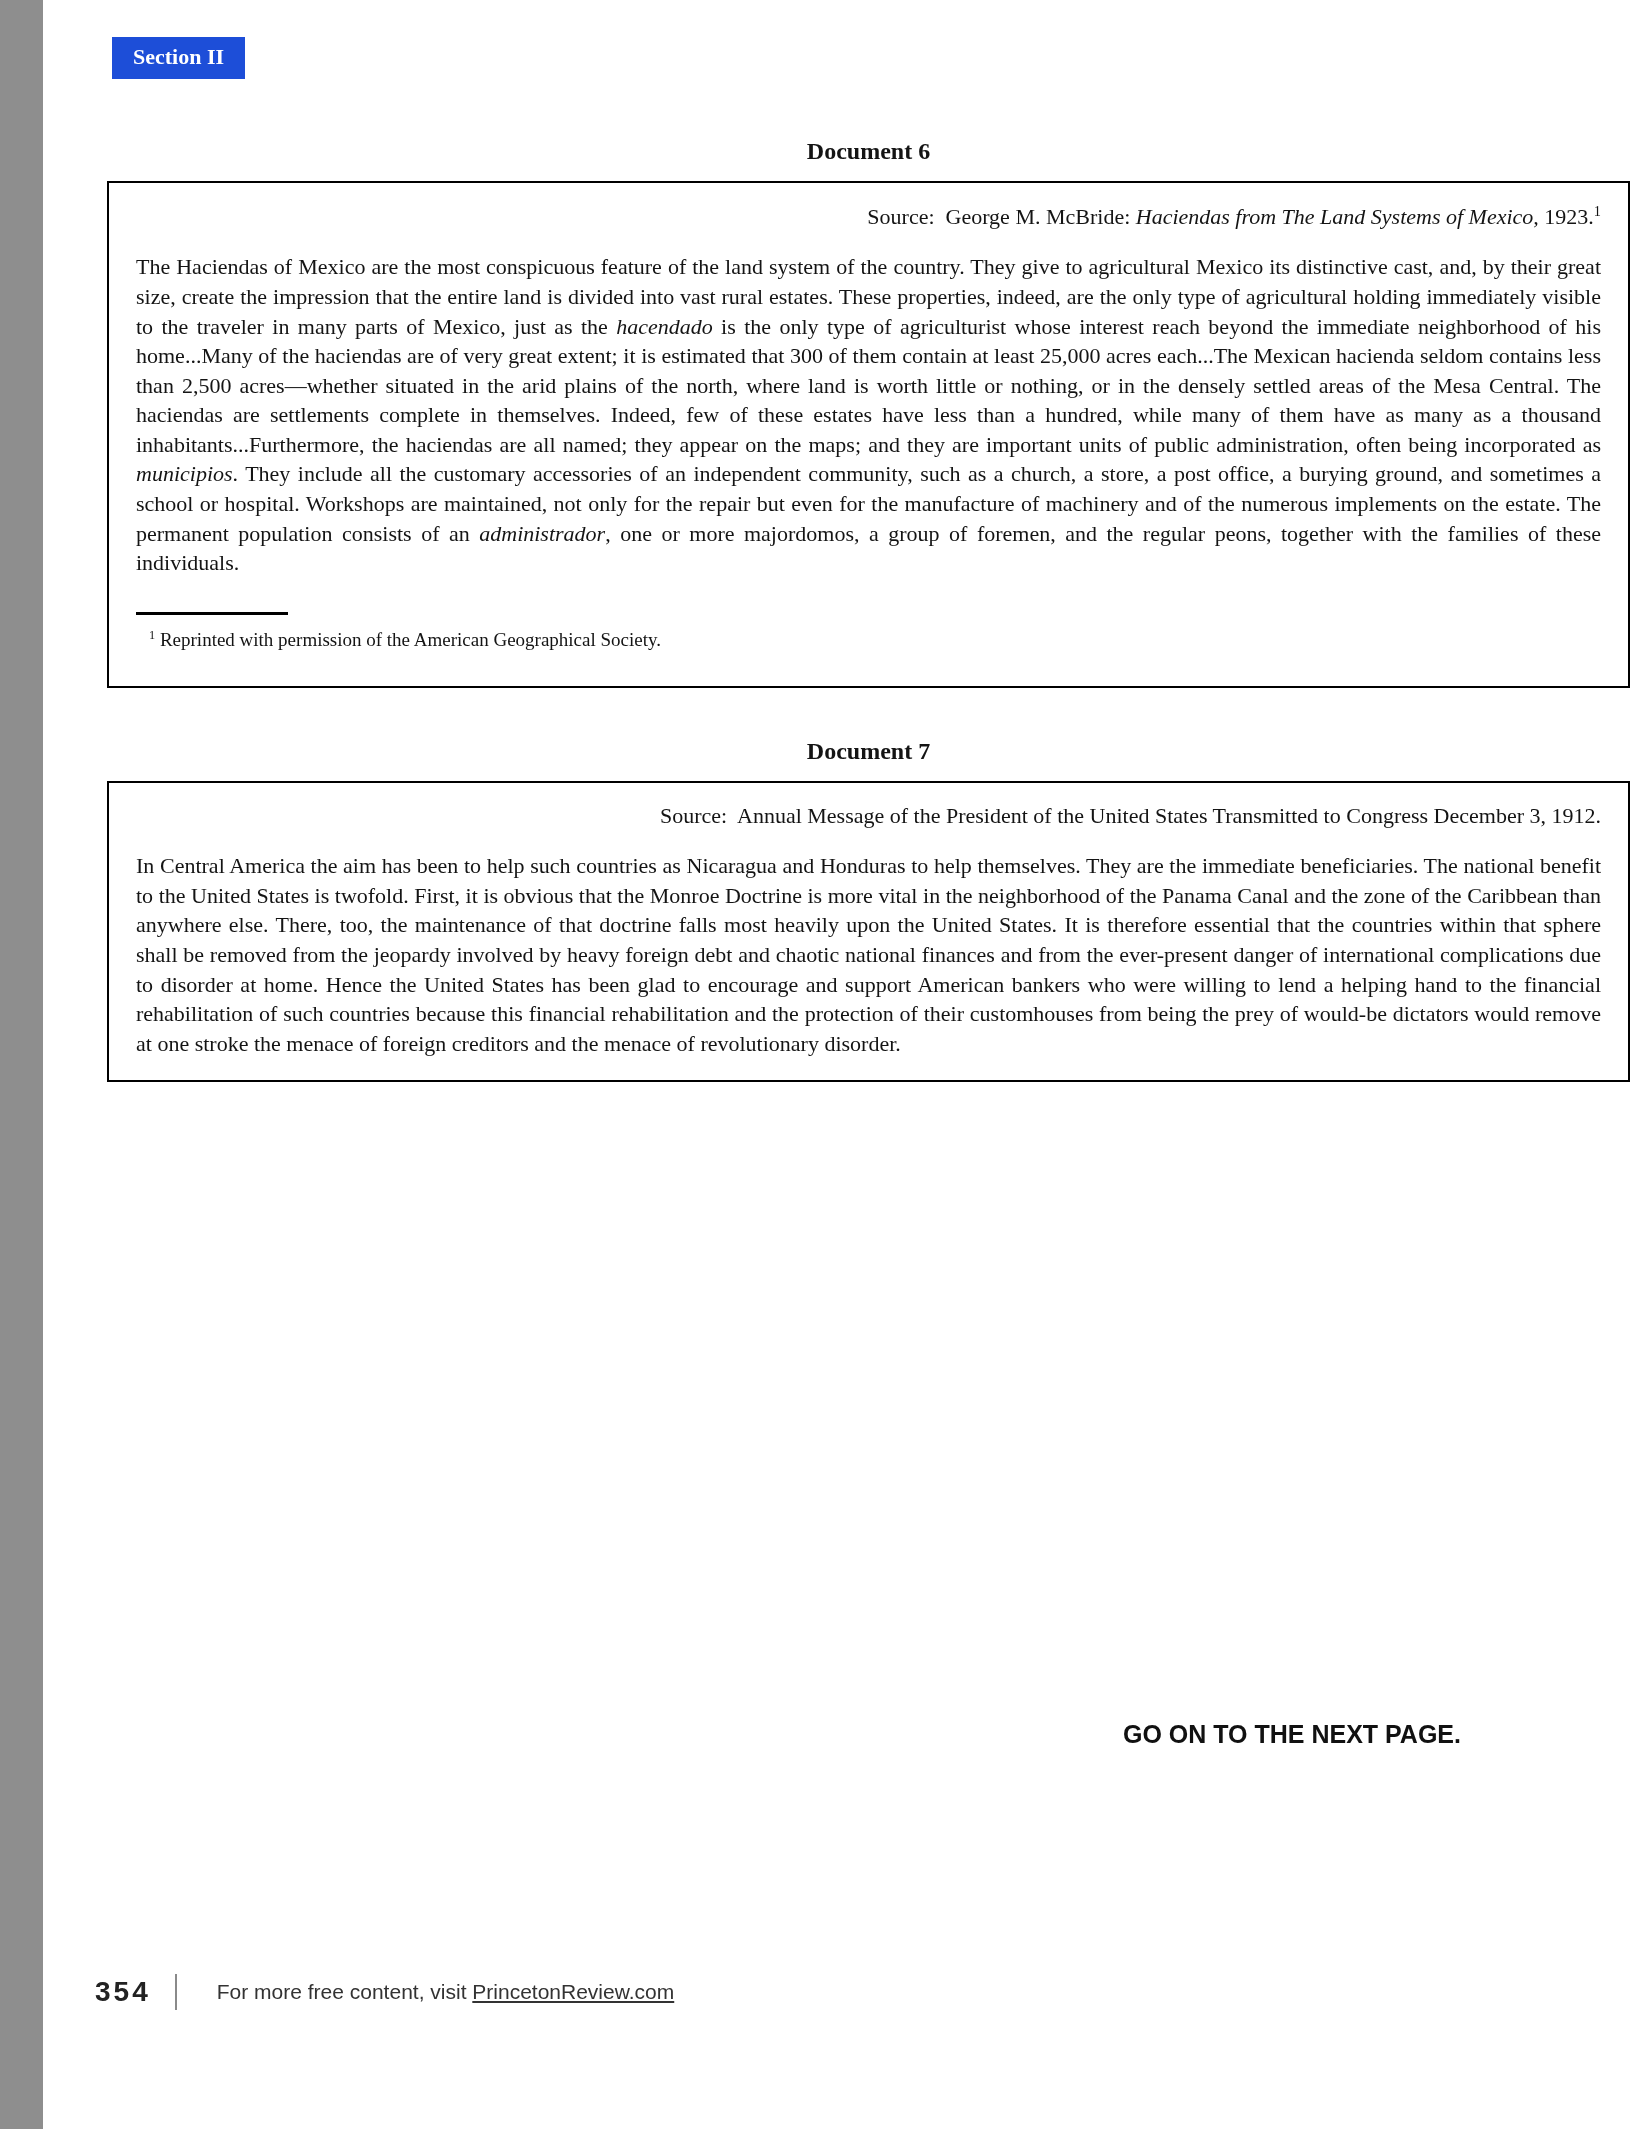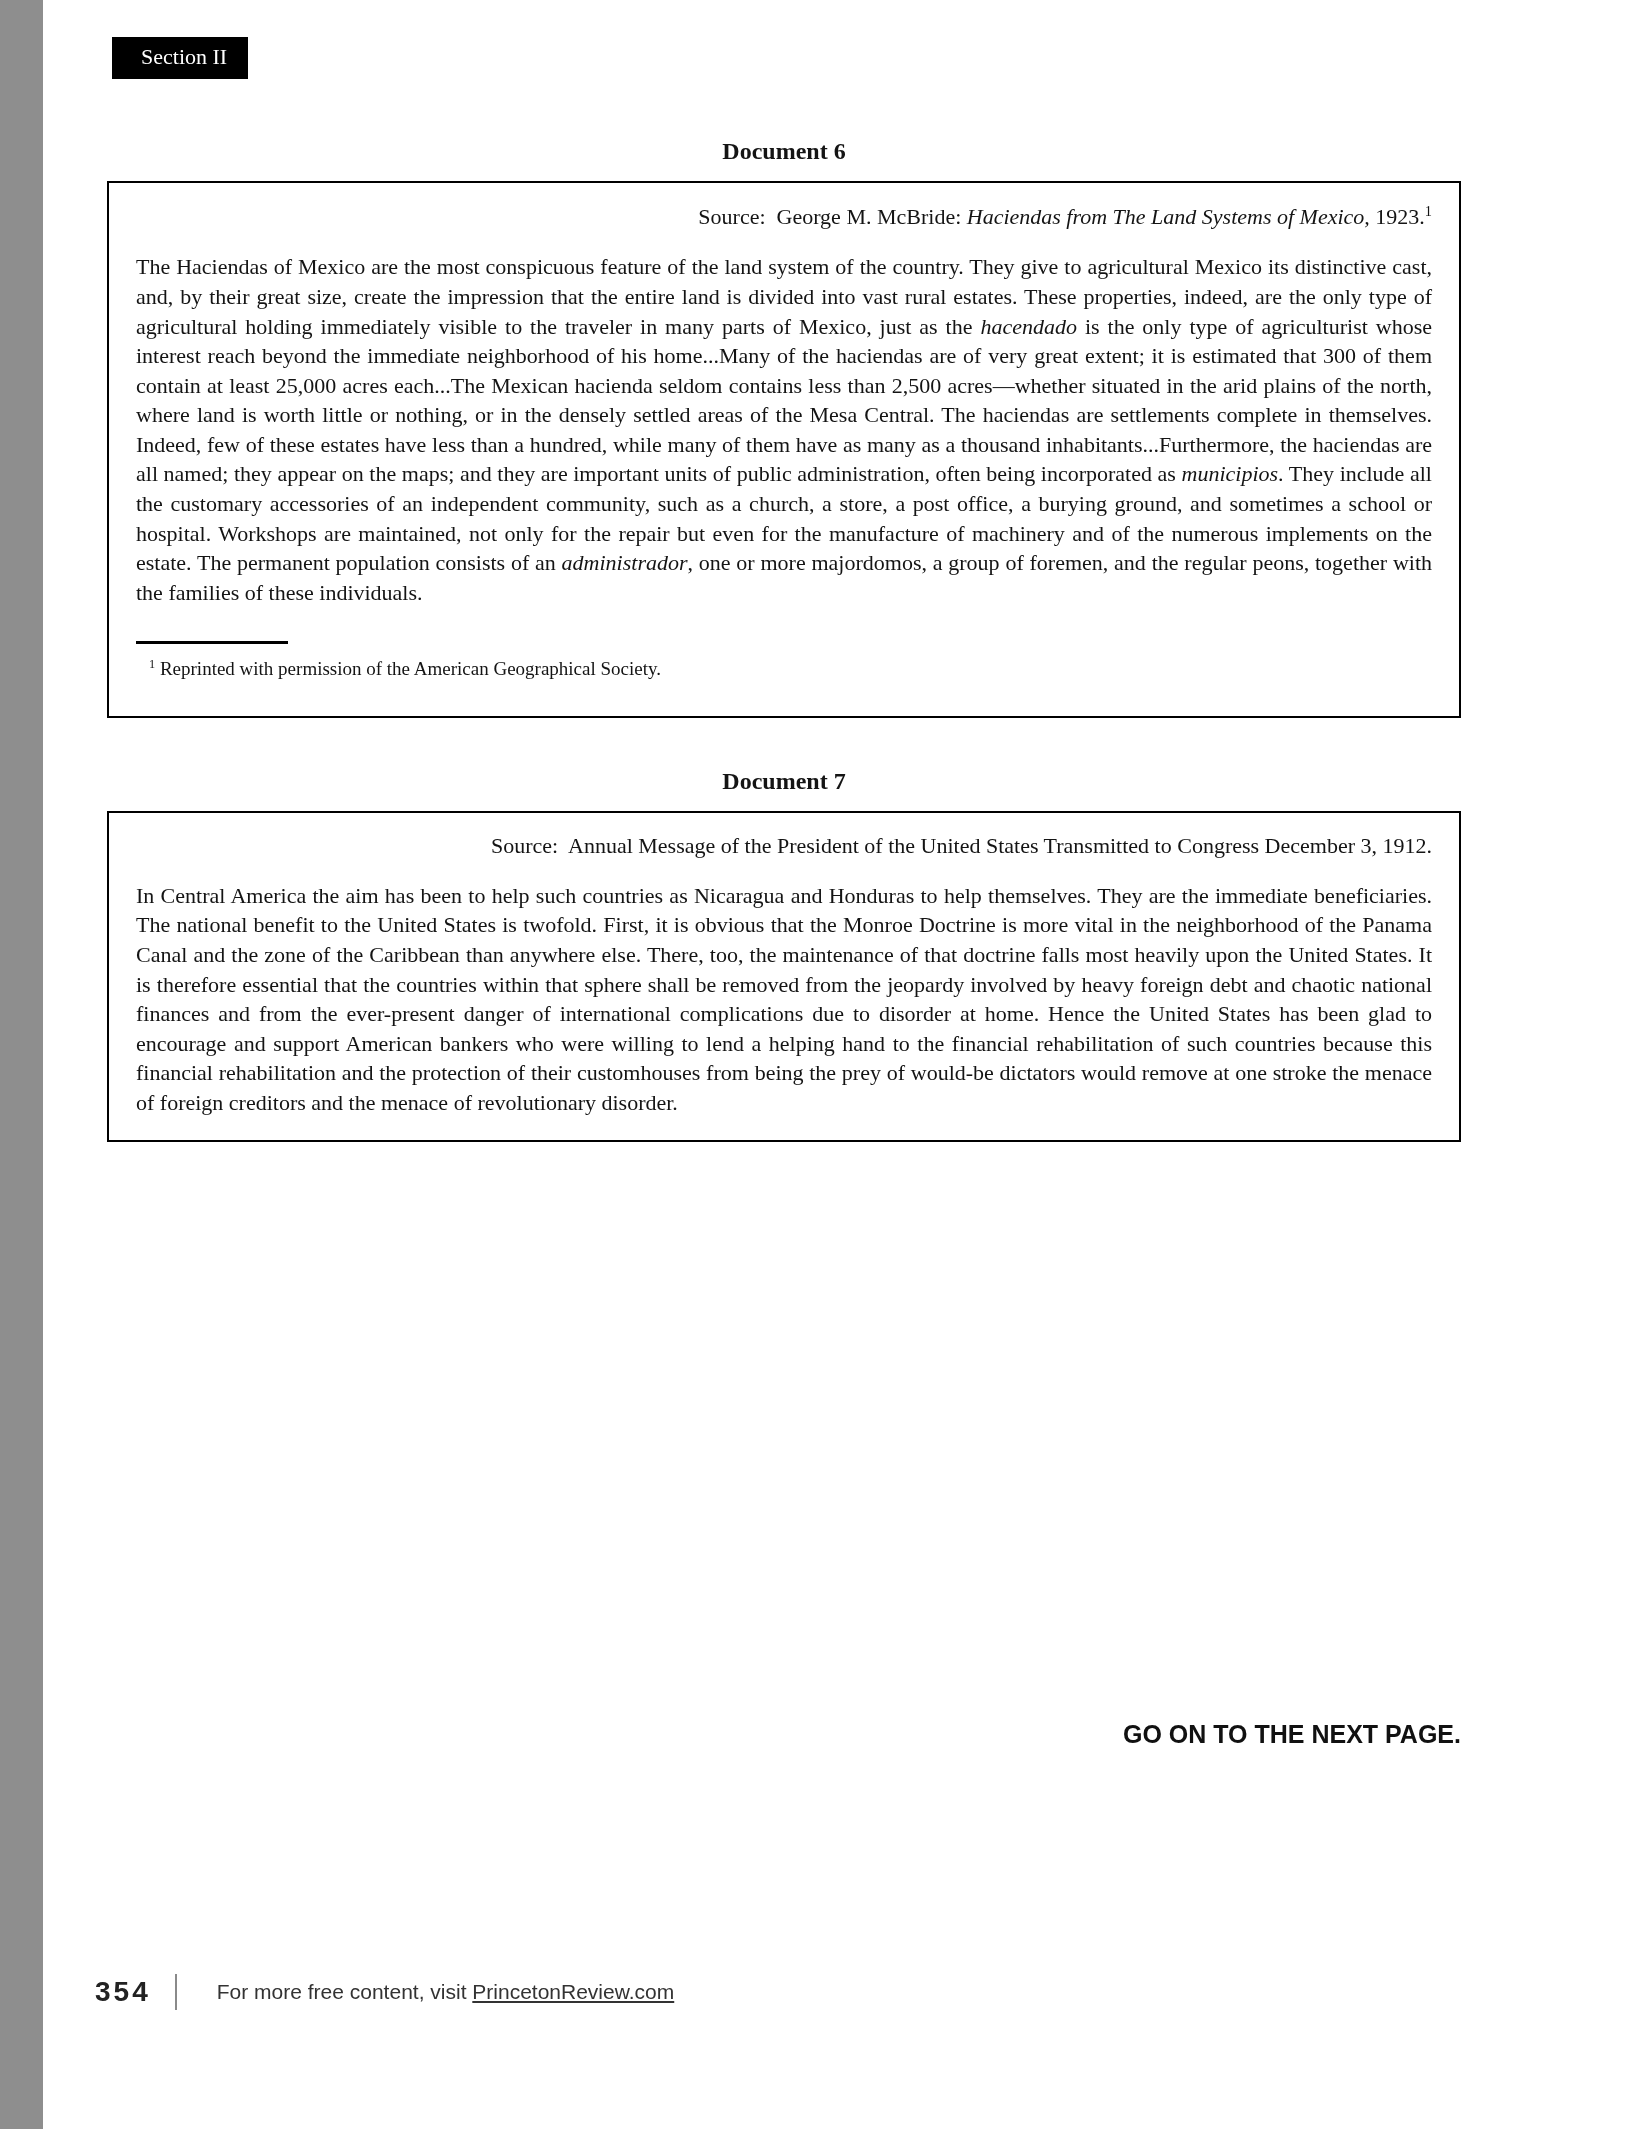--- a/index.html
+++ b/index.html
@@ -18,31 +18,31 @@
     position: absolute;
     left: 0; top: 0;
     width: 43px;
     height: 2129px;
     background: #8e8e8e;
   }
 
   .section-label {
     position: absolute;
     left: 112px; top: 37px;
-    background: #000000;
+    background: #1d4ed8;
     color: #ffffff;
-    font-weight: normal;
+    font-weight: bold;
     font-size: 22px;
-    padding: 7px 21px 9px 29px;
+    padding: 7px 21px 9px 21px;
   }
 
   .content {
     position: absolute;
     left: 107px; top: 138px;
-    width: 1354px;
+    width: 1523px;
   }
 
   .doc-heading {
     text-align: center;
     font-weight: bold;
     font-size: 24px;
     margin: 0 0 16px 0;
   }
   .heading-7 { margin-top: 50px; }
 

